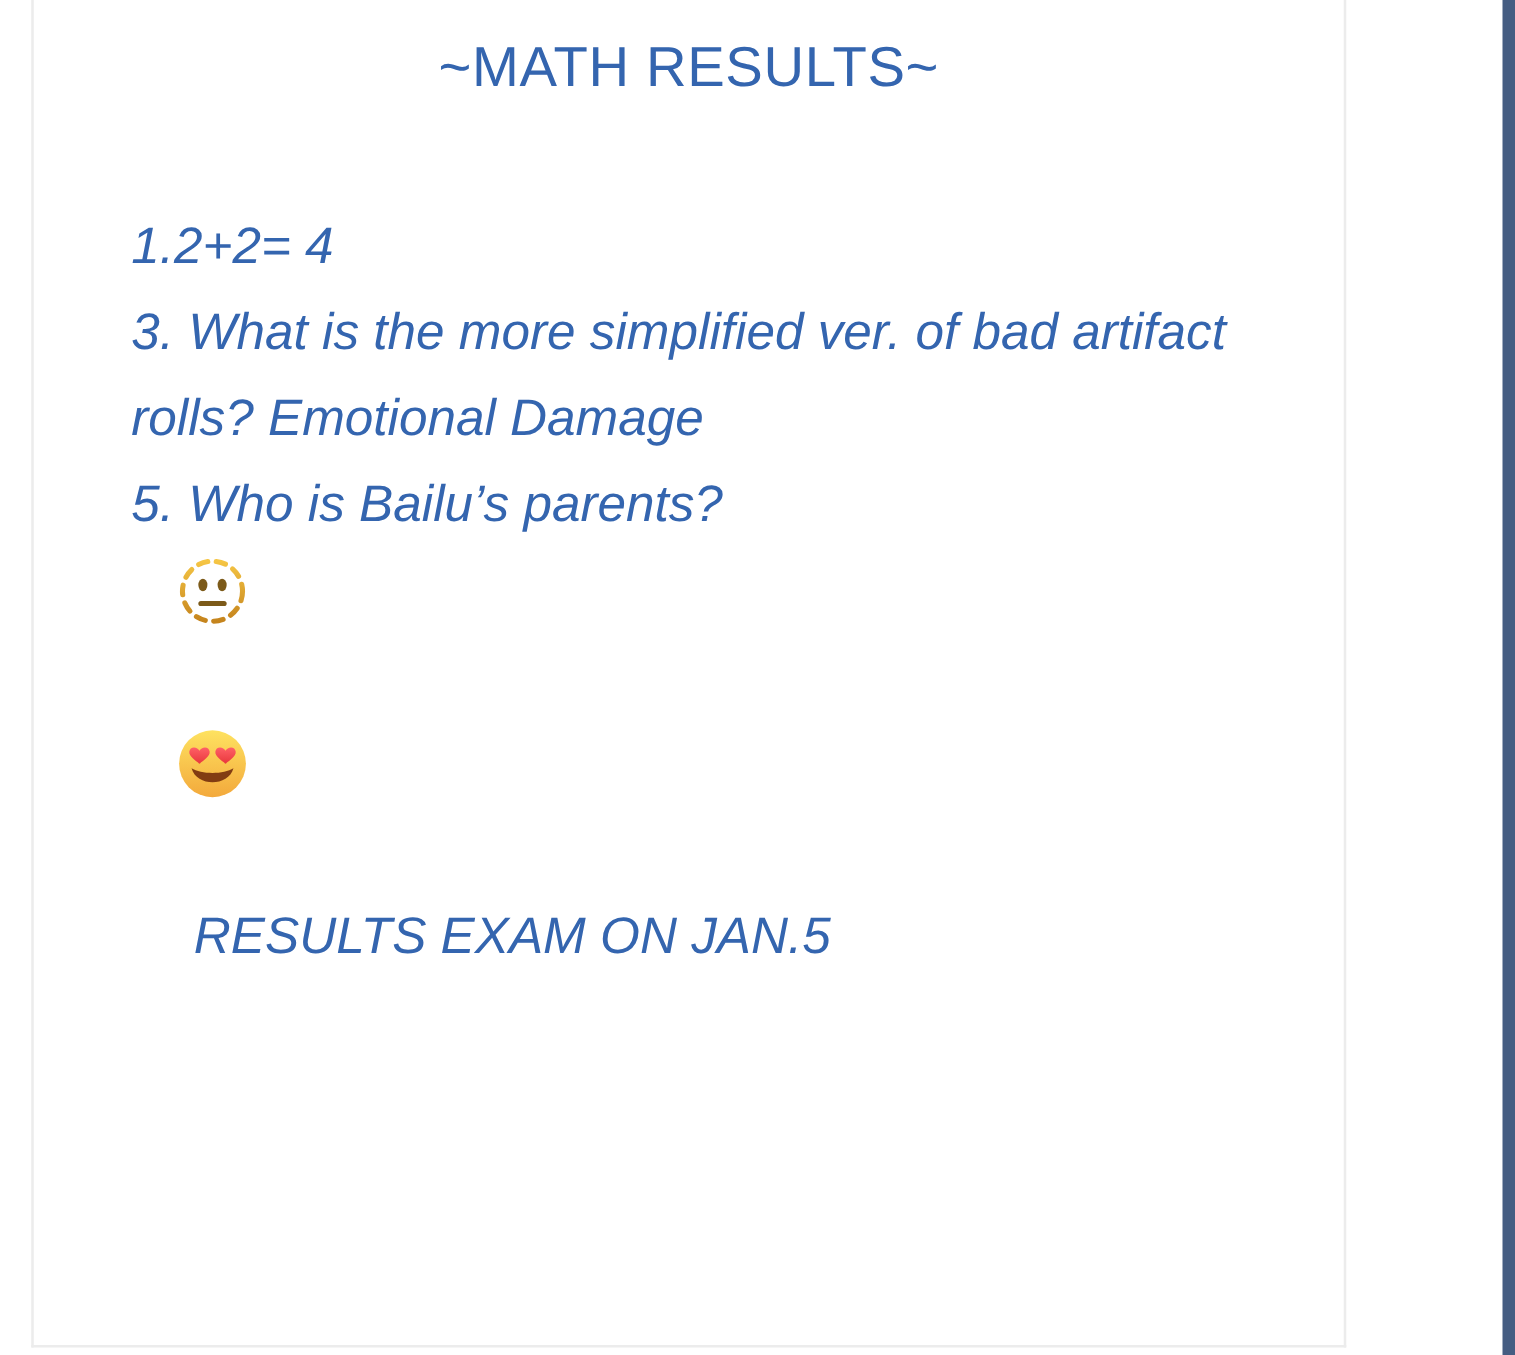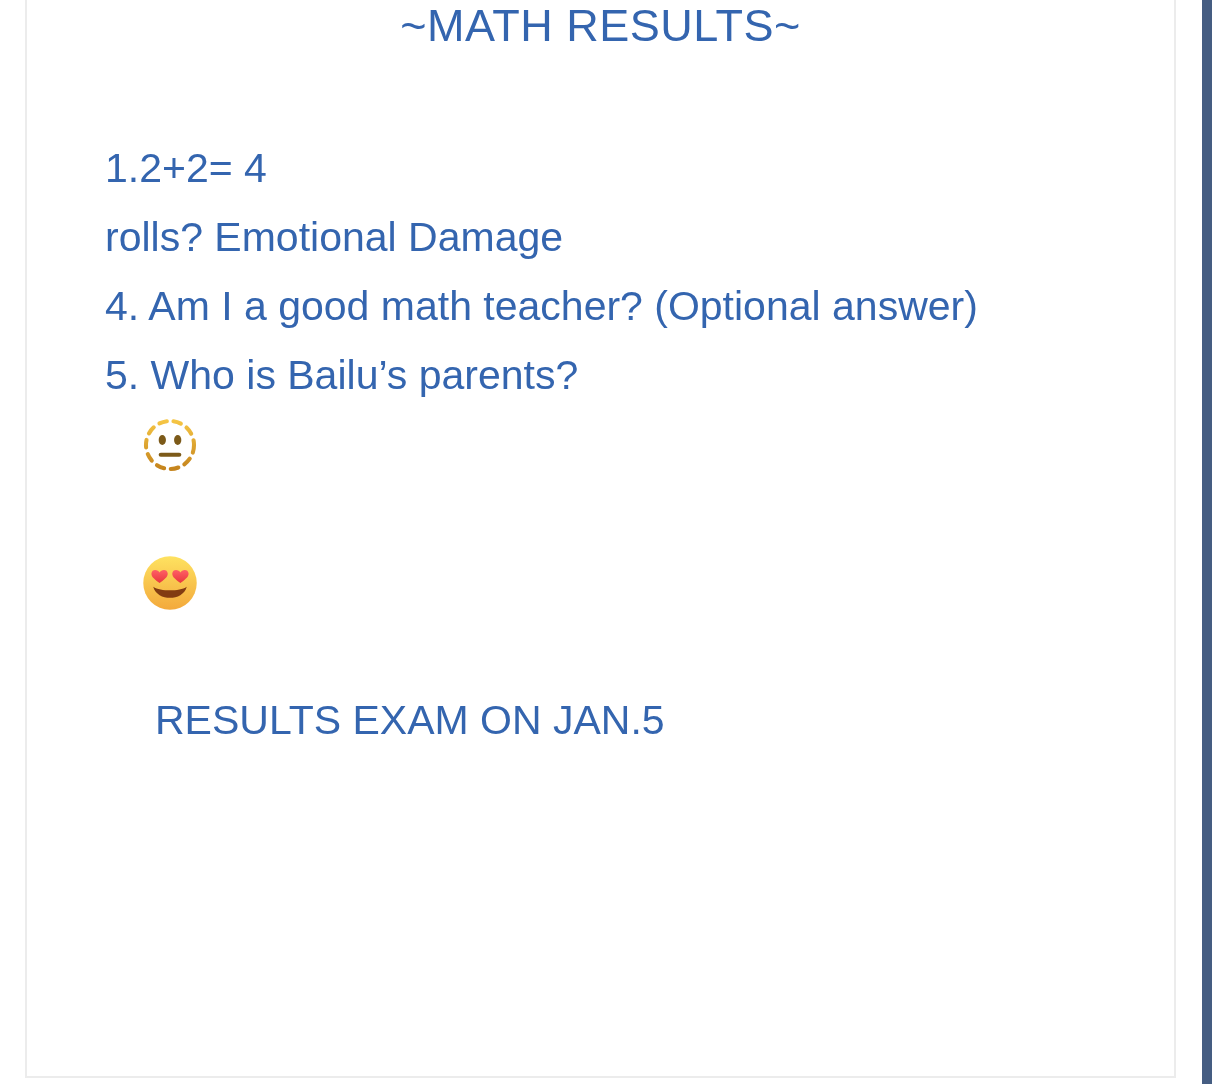--- a/index.html
+++ b/index.html
@@ -15,25 +15,26 @@
     background:#ffffff;
     font-family:"Liberation Sans", sans-serif;
   }
   .edge-strip{
     position:absolute;top:0;right:0;
     width:10px;height:1084px;
     background:var(--side-strip);
   }
   .page{
     position:absolute;top:0;left:25px;
-    width:1151px;height:1078px;
+    width:1052px;height:1078px;
     background:#ffffff;
     border-left:2px solid var(--page-border);
     border-right:2px solid var(--page-border);
     border-bottom:2px solid var(--page-border);
+    padding-top:28px;
   }
   .doc-title{
     margin:0;
     text-align:center;
     font-size:45px;
     line-height:52px;
     font-weight:400;
     color:var(--text-blue);
     letter-spacing:0.5px;
   }
@@ -41,41 +42,42 @@
     margin-top:82px;
     padding-left:78px;
     padding-right:55px;
     color:var(--text-blue);
   }
   .line{
     font-size:41px;
     line-height:69px;
     min-height:69px;
     white-space:pre-wrap;
+    font-style:italic;
   }
   .line.indent{padding-left:50px;}
   .emoji{
     display:inline-block;
     width:58px;height:58px;
     vertical-align:-16px;
     margin-left:13px;
   }
   .emoji svg{display:block;width:100%;height:100%;}
 </style>
 </head>
 <body>
 
 <div class="edge-strip"></div>
 
 <div class="page">
   <h1 class="doc-title">~MATH RESULTS~</h1>
   <div class="doc-body" id="doc-body">
       <div class="line"><span>1.2+2= 4</span></div>
+      <div class="line"><span>3. What is the more simplified ver. of bad artifact</span></div>
       <div class="line"><span>rolls? Emotional Damage</span></div>
-      <div class="line"><span>4. Am I a good math teacher? (Optional answer)</span></div>
       <div class="line"><span>5. Who is Bailu’s parents?</span>
   <span class="emoji"><svg viewBox="0 0 64 64" xmlns="http://www.w3.org/2000/svg">
     <defs>
       <linearGradient id="gGold" x1="0" y1="0" x2="0" y2="1">
         <stop offset="0" stop-color="#f5c544"></stop>
         <stop offset="1" stop-color="#c5841d"></stop>
       </linearGradient>
     </defs>
     <circle cx="32" cy="32" r="26.5" fill="none" stroke="url(#gGold)" stroke-width="4.5" stroke-dasharray="8.5 7.5" stroke-linecap="round"></circle>
     <ellipse cx="23.5" cy="26.5" rx="4" ry="5.5" fill="#7c5a19"></ellipse>

